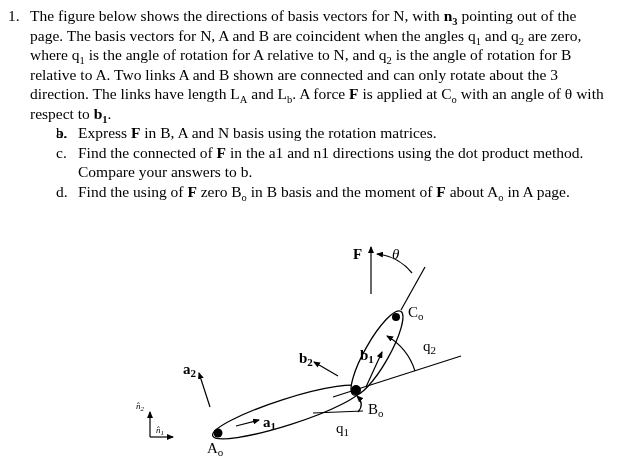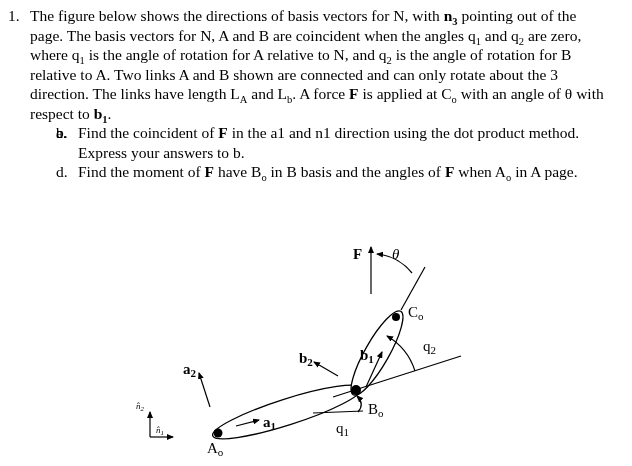--- a/index.html
+++ b/index.html
@@ -31,28 +31,29 @@
   <div id="problem-block">
     <div class="para">
       <span class="pnum">1.</span>
       <span><span>The figure below shows the directions of basis vectors for N, with </span><span class="bold">n</span><sub class="bold">3</sub><span> pointing out of the</span><br><span>page. The basis vectors for N, A and B are coincident when the angles q</span><sub>1</sub><span> and q</span><sub>2</sub><span> are zero,</span><br><span>where q</span><sub>1</sub><span> is the angle of rotation for A relative to N, and q</span><sub>2</sub><span> is the angle of rotation for B</span><br><span>relative to A.  Two links A and B shown are connected and can only rotate about the 3</span><br><span>direction. The links have length L</span><sub>A</sub><span> and L</span><sub>b</sub><span>.  A force </span><span class="bold">F</span><span> is applied at C</span><sub>o</sub><span> with an angle of θ with</span><br><span>respect to </span><span class="bold">b</span><sub class="bold">1</sub><span>.</span></span>
     </div>
     <div class="item">
       <span class="ilabel">a.</span>
     </div>
     <div class="item">
       <span class="ilabel">b.</span>
+      <span><span>Express </span><span class="bold">F</span><span> in B, A and N basis using the rotation matrices.</span></span>
     </div>
     <div class="item">
       <span class="ilabel">c.</span>
-      <span><span>Find the coincident of </span><span class="bold">F</span><span> in the a1 and n1 direction using the dot product method.</span><br><span>Express your answers to b.</span></span>
+      <span><span>Find the connected of </span><span class="bold">F</span><span> in the a1 and n1 directions using the dot product method.</span><br><span>Compare your answers to b.</span></span>
     </div>
     <div class="item">
       <span class="ilabel">d.</span>
-      <span><span>Find the moment of </span><span class="bold">F</span><span> have B</span><sub>o</sub><span> in B basis and the angles of </span><span class="bold">F</span><span> when A</span><sub>o</sub><span> in A page.</span></span>
+      <span><span>Find the using of </span><span class="bold">F</span><span> zero B</span><sub>o</sub><span> in B basis and the moment of </span><span class="bold">F</span><span> about A</span><sub>o</sub><span> in A page.</span></span>
     </div>
   </div>
 
   <svg id="fig" width="632" height="466" viewBox="0 0 632 466" xmlns="http://www.w3.org/2000/svg">
     <defs>
       <marker id="arw" viewBox="0 0 7 6" refX="6" refY="3" markerWidth="7" markerHeight="6" markerUnits="userSpaceOnUse" orient="auto-start-reverse">
         <path d="M0,0 L7,3 L0,6 Z" fill="#000"></path>
       </marker>
     </defs>
 

